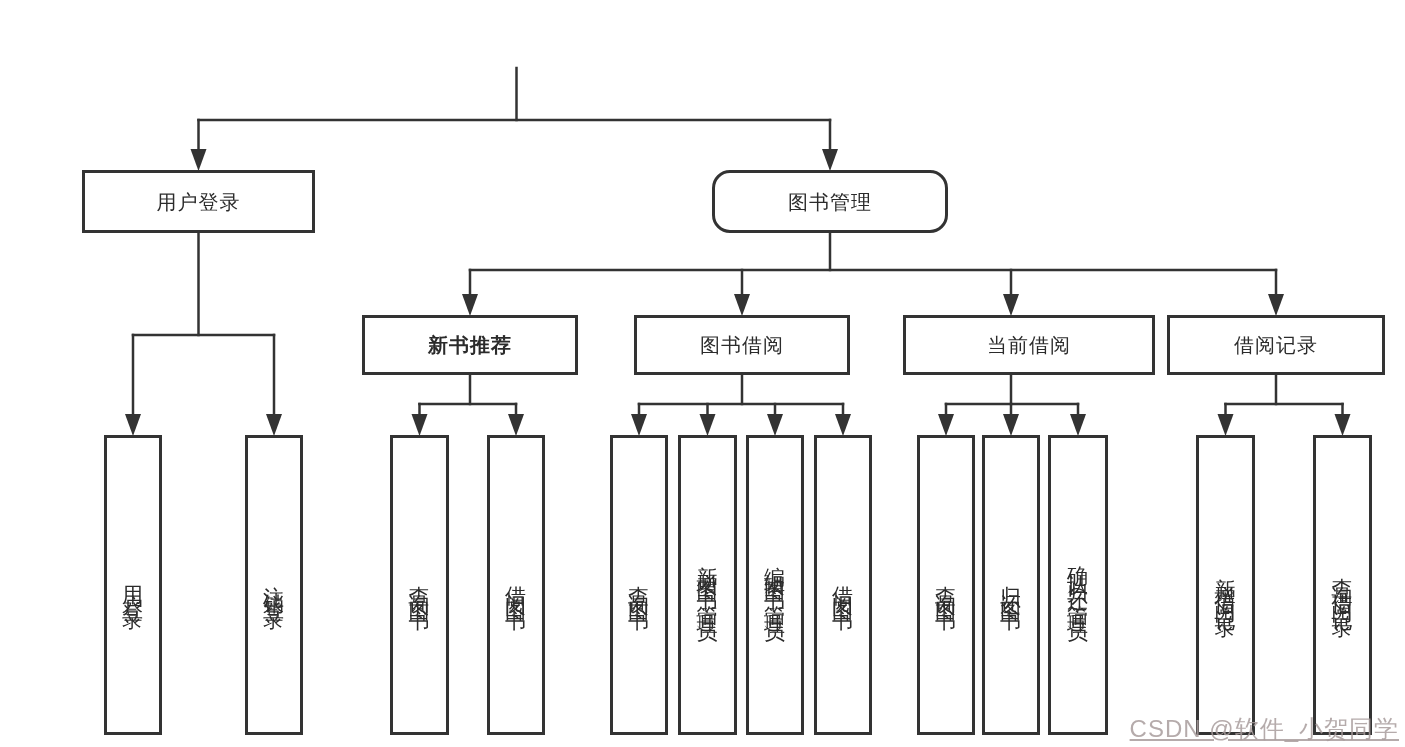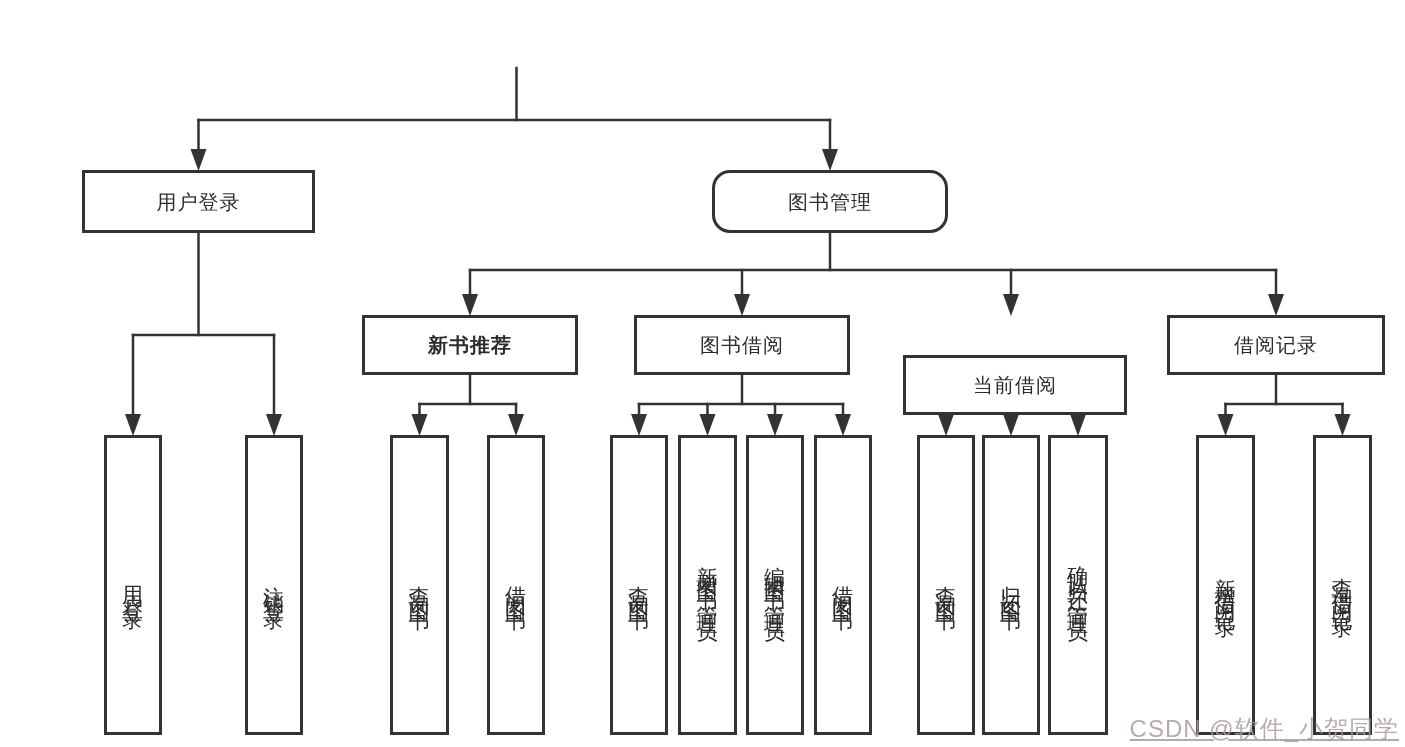--- a/index.html
+++ b/index.html
@@ -106,21 +106,21 @@
       <line x1="1225.5" y1="404" x2="1225.5" y2="417" stroke="#333333" stroke-width="2.5" stroke-linecap="square"></line>
       <polygon points="1217.5,414 1233.5,414 1225.5,436" fill="#333333"></polygon>
       <line x1="1342.5" y1="404" x2="1342.5" y2="417" stroke="#333333" stroke-width="2.5" stroke-linecap="square"></line>
       <polygon points="1334.5,414 1350.5,414 1342.5,436" fill="#333333"></polygon>
     </svg>
   <div id="watermark">CSDN @软件_小贺同学</div>
     <div class="node" style="left: 82px; top: 170px; width: 233px; height: 63px; border-color: rgb(51, 51, 51); color: rgb(43, 43, 43);">用户登录</div>
     <div class="node" style="left: 712px; top: 170px; width: 236px; height: 63px; border-color: rgb(51, 51, 51); color: rgb(43, 43, 43); border-radius: 18px;">图书管理</div>
     <div class="node" style="left: 362px; top: 315px; width: 216px; height: 60px; border-color: rgb(51, 51, 51); color: rgb(43, 43, 43); font-weight: bold;">新书推荐</div>
     <div class="node" style="left: 634px; top: 315px; width: 216px; height: 60px; border-color: rgb(51, 51, 51); color: rgb(43, 43, 43);">图书借阅</div>
-    <div class="node" style="left: 903px; top: 315px; width: 224px; height: 60px; border-color: rgb(51, 51, 51); color: rgb(43, 43, 43); margin-top: 40px;">当前借阅</div>
+    <div class="node" style="left: 903px; top: 315px; width: 252px; height: 60px; border-color: rgb(51, 51, 51); color: rgb(43, 43, 43);">当前借阅</div>
     <div class="node" style="left: 1167px; top: 315px; width: 218px; height: 60px; border-color: rgb(51, 51, 51); color: rgb(43, 43, 43);">借阅记录</div>
     <div class="node vert" style="left: 104px; top: 435px; width: 58px; height: 300px; border-color: rgb(51, 51, 51); color: rgb(43, 43, 43);">用户登录</div>
     <div class="node vert" style="left: 245px; top: 435px; width: 58px; height: 300px; border-color: rgb(51, 51, 51); color: rgb(43, 43, 43);">注销登录</div>
     <div class="node vert" style="left: 390px; top: 435px; width: 59px; height: 300px; border-color: rgb(51, 51, 51); color: rgb(43, 43, 43);">查询图书</div>
     <div class="node vert" style="left: 487px; top: 435px; width: 58px; height: 300px; border-color: rgb(51, 51, 51); color: rgb(43, 43, 43);">借阅图书</div>
     <div class="node vert" style="left: 610px; top: 435px; width: 58px; height: 300px; border-color: rgb(51, 51, 51); color: rgb(43, 43, 43);">查询图书</div>
     <div class="node vert" style="left: 678px; top: 435px; width: 59px; height: 300px; border-color: rgb(51, 51, 51); color: rgb(43, 43, 43);">新增图书（管理员）</div>
     <div class="node vert" style="left: 746px; top: 435px; width: 58px; height: 300px; border-color: rgb(51, 51, 51); color: rgb(43, 43, 43);">编辑图书（管理员）</div>
     <div class="node vert" style="left: 814px; top: 435px; width: 58px; height: 300px; border-color: rgb(51, 51, 51); color: rgb(43, 43, 43);">借阅图书</div>
     <div class="node vert" style="left: 917px; top: 435px; width: 58px; height: 300px; border-color: rgb(51, 51, 51); color: rgb(43, 43, 43);">查询图书</div>

